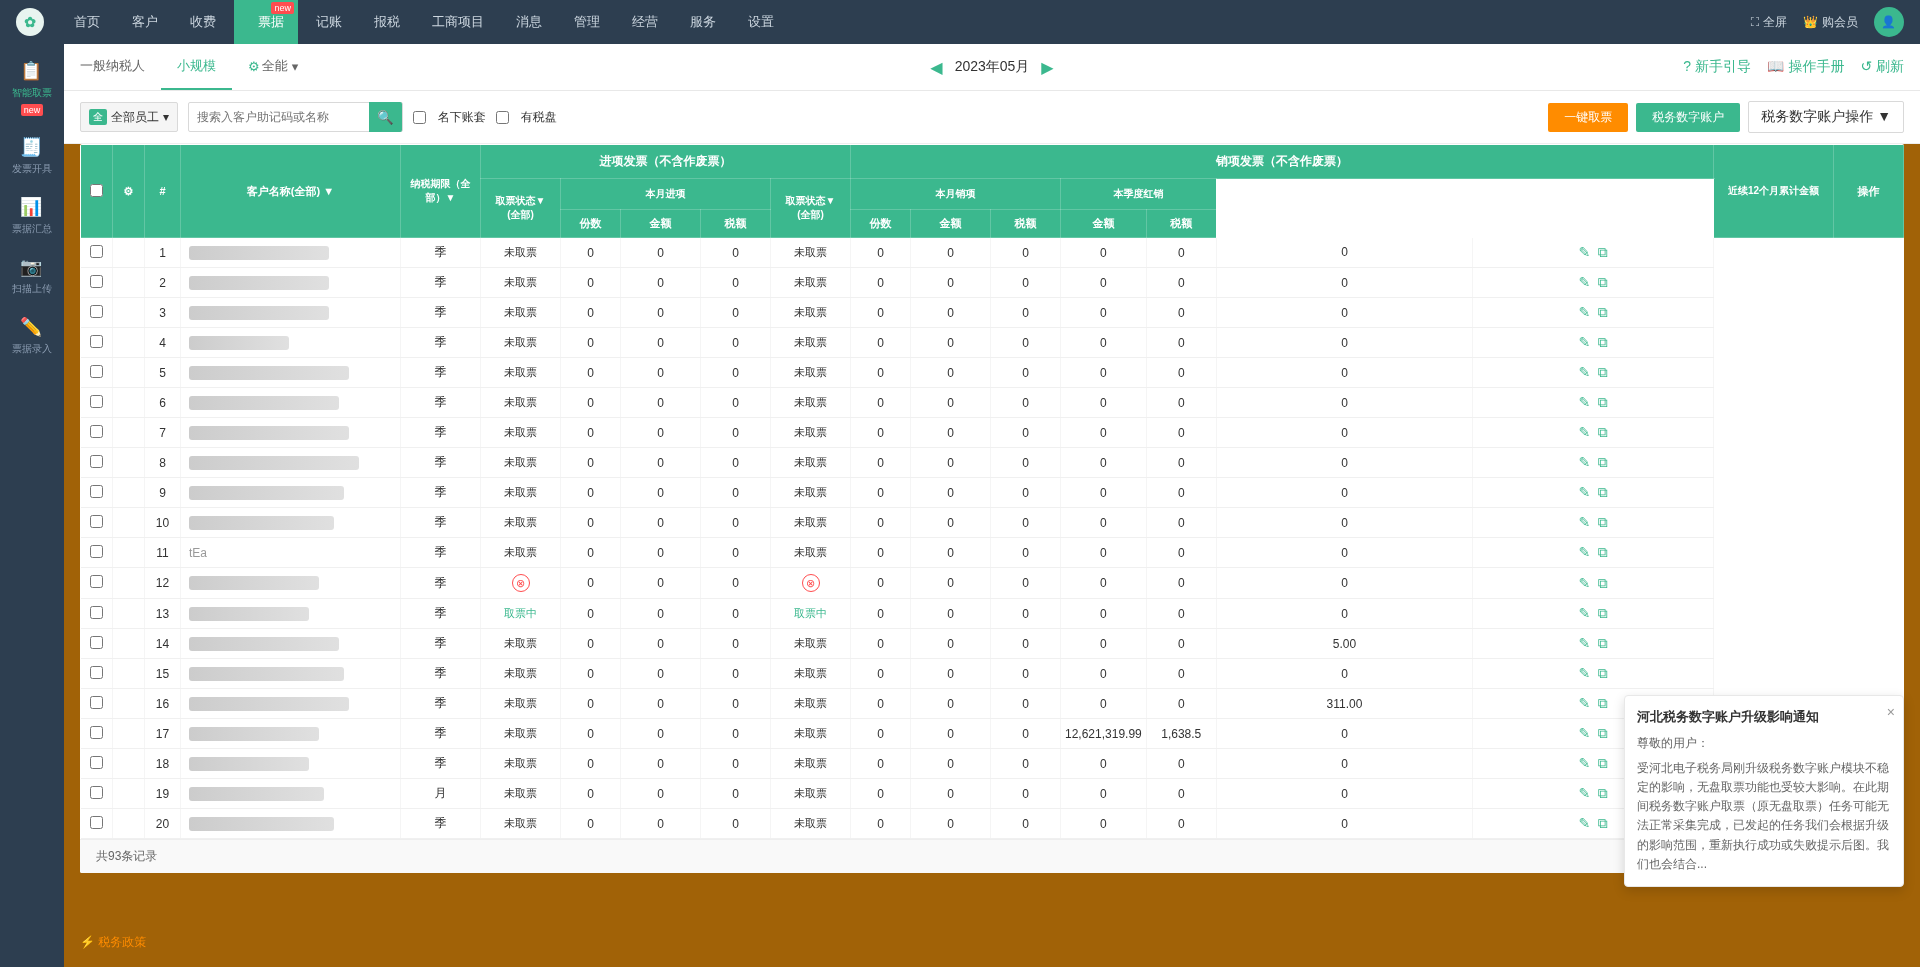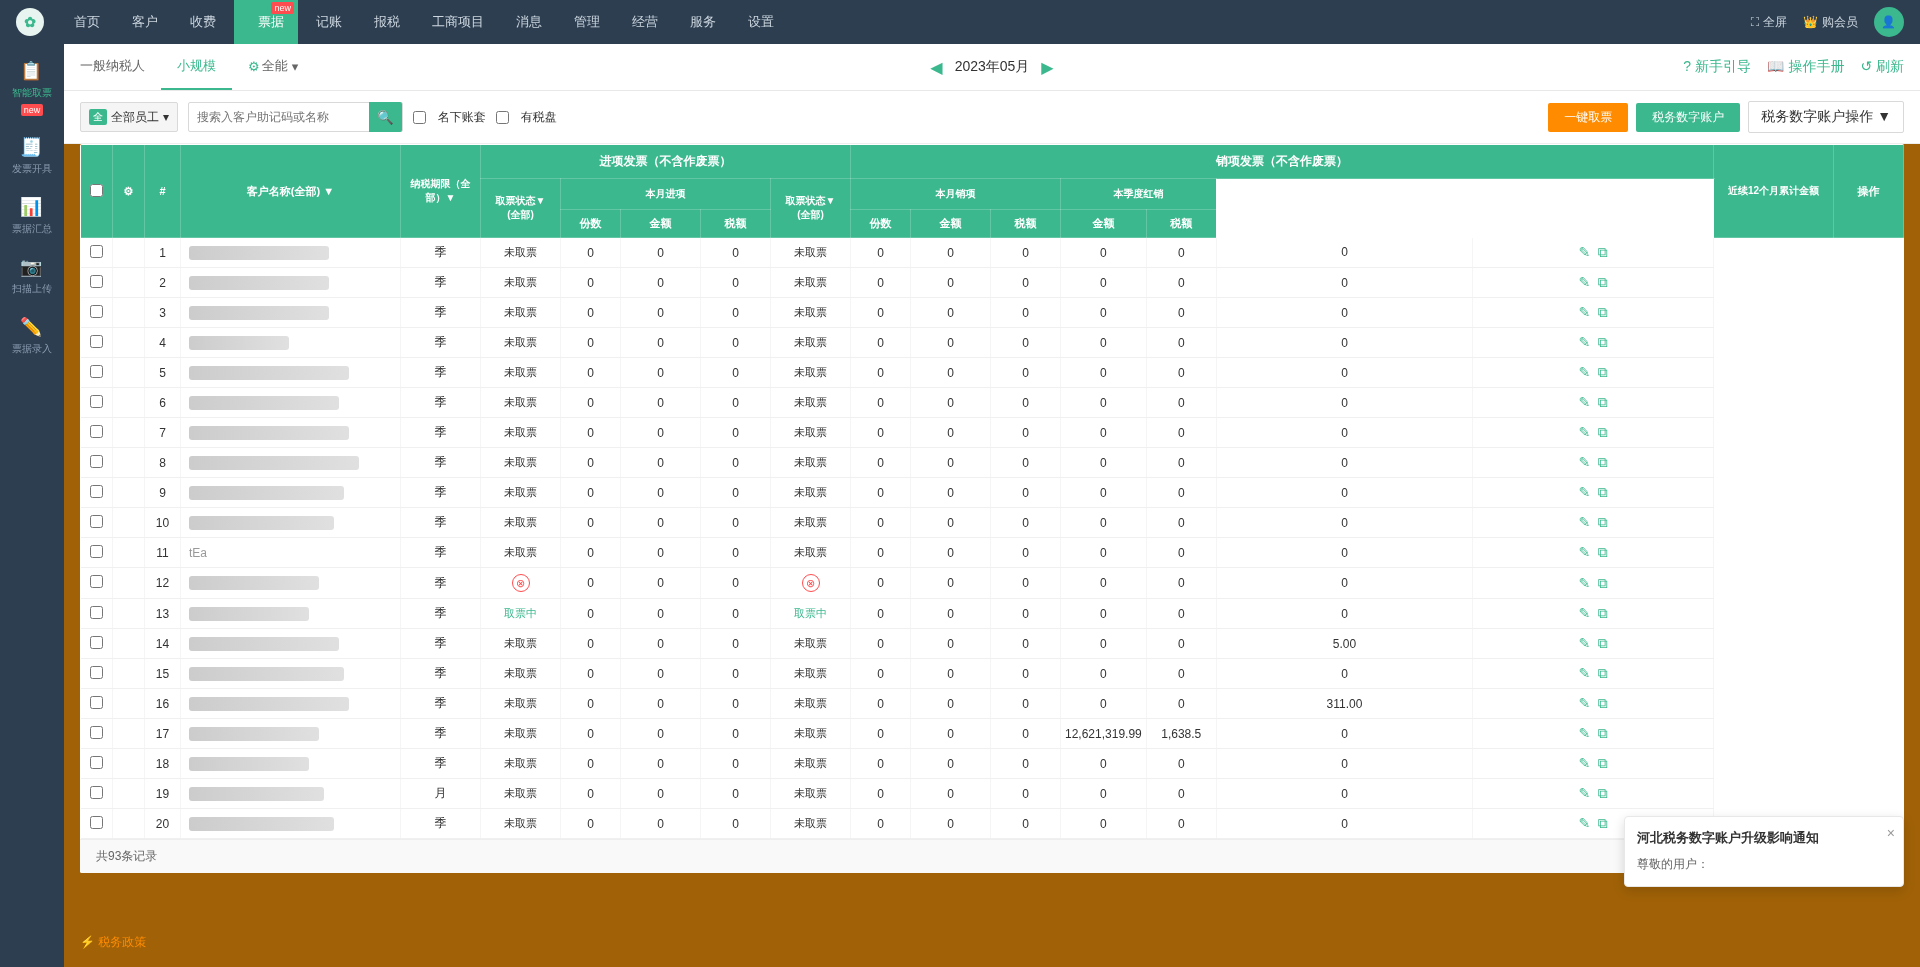--- a/index.html
+++ b/index.html
@@ -714,14 +714,15 @@
 
 <div class="bottom-link">
   <span>⚡ 税务政策</span>
 </div>
 
 <div class="notification-popup">
   <div class="notification-title">河北税务数字账户升级影响通知</div>
   <span class="notification-close">×</span>
   <div class="notification-text">
     <div>尊敬的用户：</div>
+    <div style="margin-top:6px;">受河北电子税务局刚升级税务数字账户模块不稳定的影响，无盘取票功能也受较大影响。在此期间税务数字账户取票（原无盘取票）任务可能无法正常采集完成，已发起的任务我们会根据升级的影响范围，重新执行成功或失败提示后图。我们也会结合...</div>
   </div>
 </div>
 
 </body></html>

